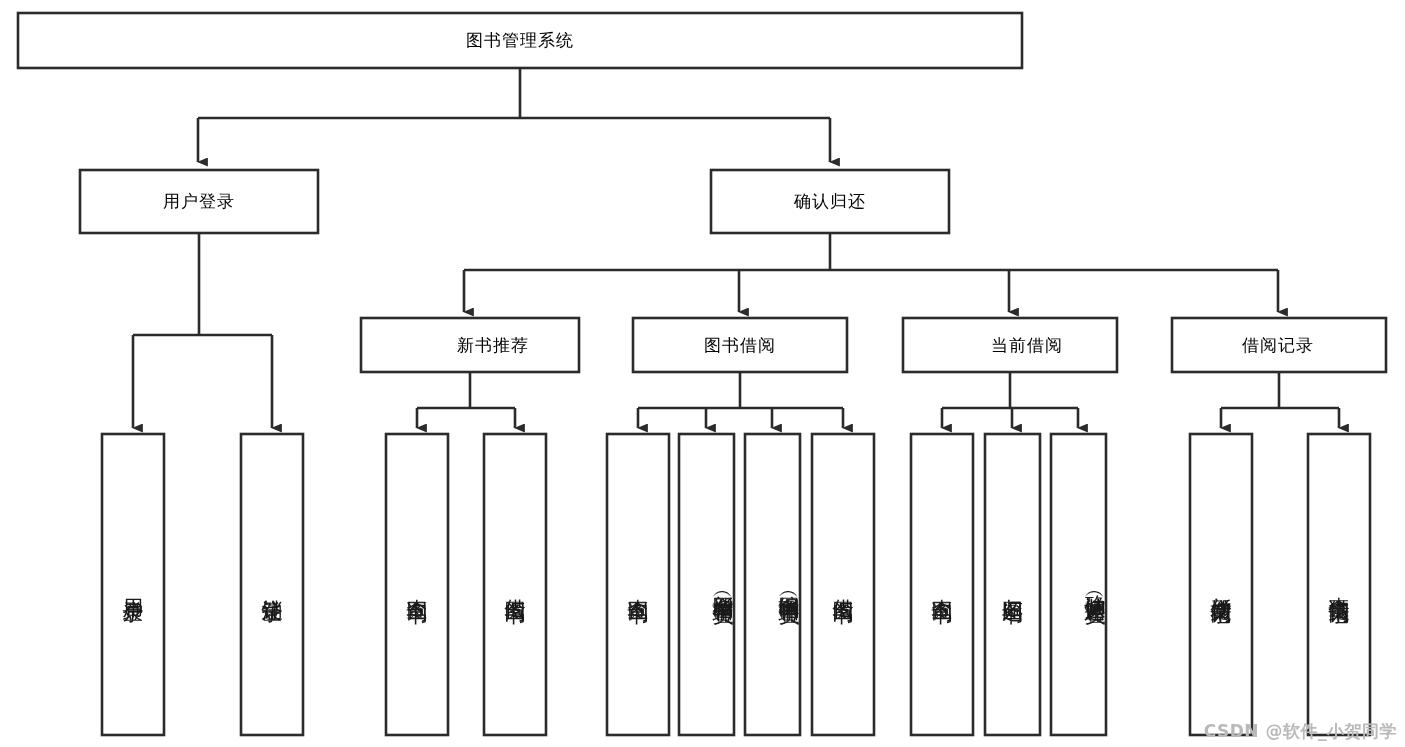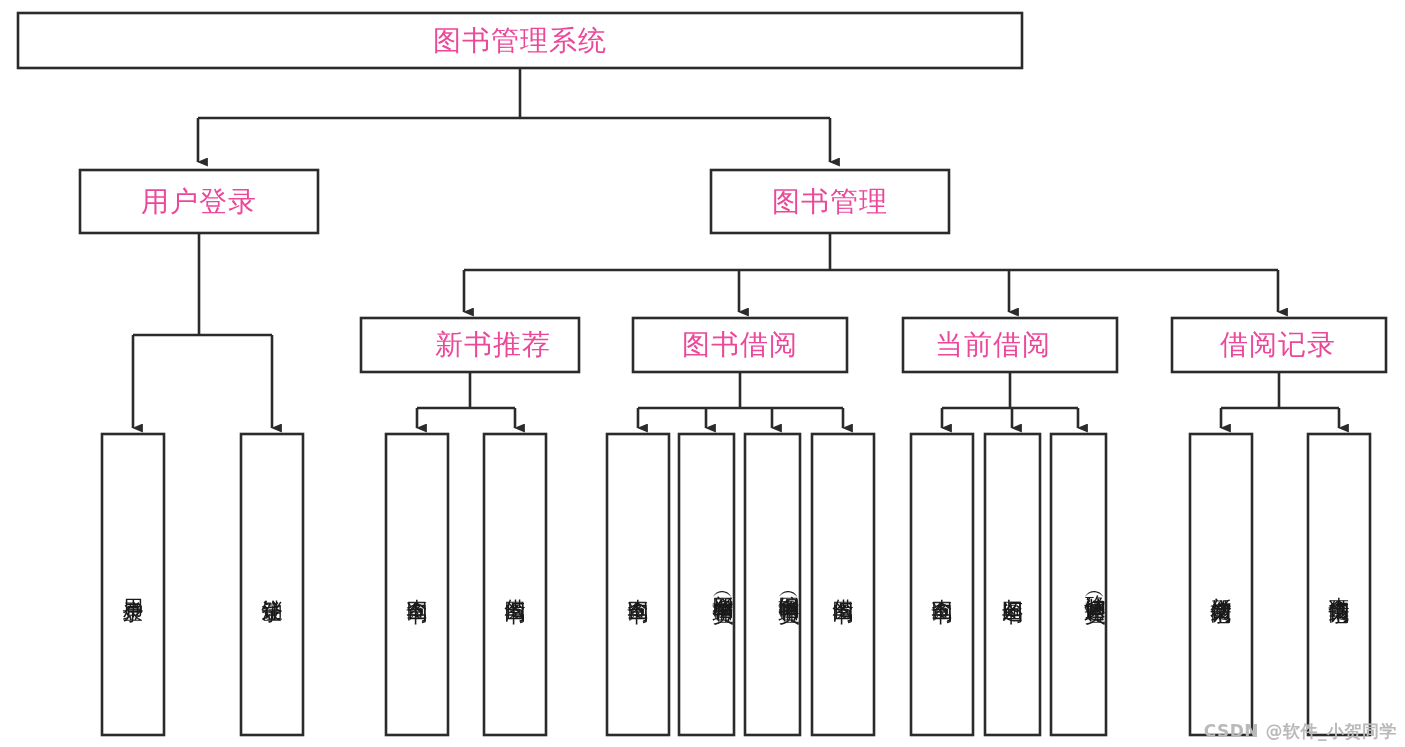--- a/index.html
+++ b/index.html
@@ -55,22 +55,22 @@
     letter-spacing: 1.5px;
     white-space: nowrap;
     pointer-events: none;
   }
   .hlabel-wrap {
     position: absolute;
     display: flex;
     align-items: center;
     justify-content: center;
     font-family: "DejaVu Sans", "Liberation Sans", sans-serif;
-    font-size: 28px;
-    color: #ec4899;
+    font-size: 17px;
+    color: #000000;
     letter-spacing: 1px;
     white-space: nowrap;
     pointer-events: none;
   }
   #watermark {
     position: absolute;
     right: 8px;
     bottom: 4px;
     font-family: "DejaVu Sans", "Liberation Sans", sans-serif;
     font-size: 17px;
@@ -153,25 +153,25 @@
     <rect class="node-box" x="911" y="434" width="62" height="301"></rect>
     <rect class="node-box" x="985" y="434" width="55" height="301"></rect>
     <rect class="node-box" x="1051" y="434" width="55" height="301"></rect>
     <rect class="node-box" x="1190" y="434" width="62" height="301"></rect>
     <rect class="node-box" x="1308" y="434" width="62" height="301"></rect>
   </svg>
 
   <div class="hlabel-wrap" style="left:18px; top:13px; width:1004px; height:55px;">图书管理系统</div>
 
   <div class="hlabel-wrap" style="left:80px; top:170px; width:238px; height:63px;">用户登录</div>
-  <div class="hlabel-wrap" style="left:711px; top:170px; width:238px; height:63px;">图书管理</div>
+  <div class="hlabel-wrap" style="left:711px; top:170px; width:238px; height:63px;">确认归还</div>
 
   <div class="hlabel-wrap" style="left:361px; top:318px; width:218px; height:54px;margin-left:23px;">新书推荐</div>
   <div class="hlabel-wrap" style="left:633px; top:318px; width:214px; height:54px;">图书借阅</div>
-  <div class="hlabel-wrap" style="left:886px; top:318px; width:214px; height:54px;font-family:Liberation Serif, serif;">当前借阅</div>
+  <div class="hlabel-wrap" style="left:920px; top:318px; width:214px; height:54px;font-family:Liberation Serif, serif;">当前借阅</div>
   <div class="hlabel-wrap" style="left:1172px; top:318px; width:212px; height:54px;">借阅记录</div>
 
   <div class="vlabel-wrap" style="left:102px; top:434px; width:62px; height:301px;">用户登录</div>
   <div class="vlabel-wrap" style="left:241px; top:434px; width:62px; height:301px;">注销登录</div>
   <div class="vlabel-wrap" style="left:386px; top:434px; width:62px; height:301px;">查询图书</div>
   <div class="vlabel-wrap" style="left:484px; top:434px; width:62px; height:301px;">借阅图书</div>
   <div class="vlabel-wrap" style="left:607px; top:434px; width:62px; height:301px;">查询图书</div>
   <div class="vlabel-wrap" style="left:679px; top:440px; width:55px; height:290px; align-items:flex-start;">新增图书（管理员）</div>
   <div class="vlabel-wrap" style="left:745px; top:440px; width:55px; height:290px; align-items:flex-start;">编辑图书（管理员）</div>
   <div class="vlabel-wrap" style="left:812px; top:434px; width:62px; height:301px;">借阅图书</div>

